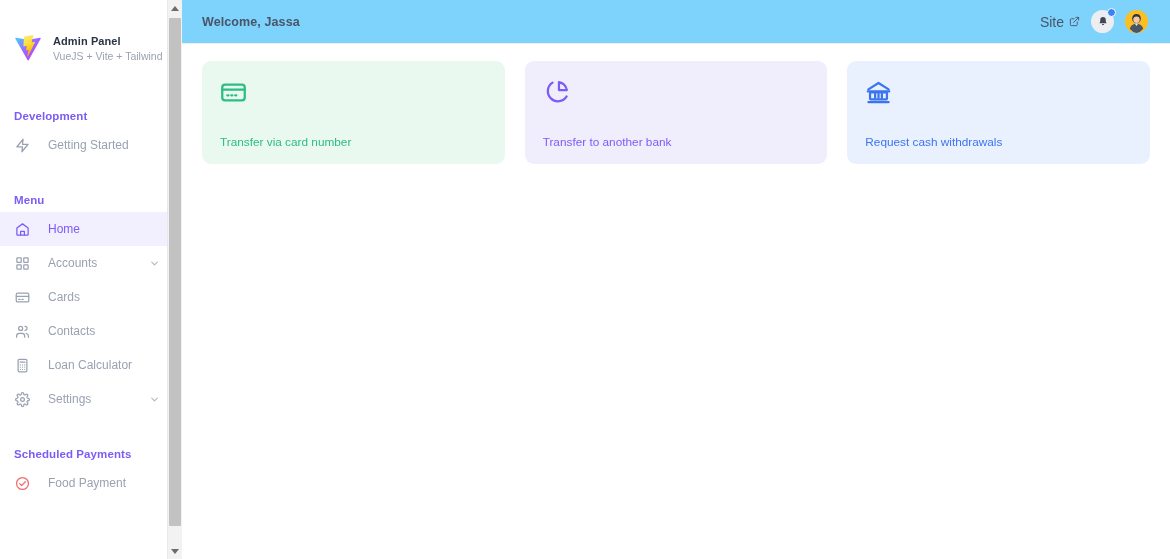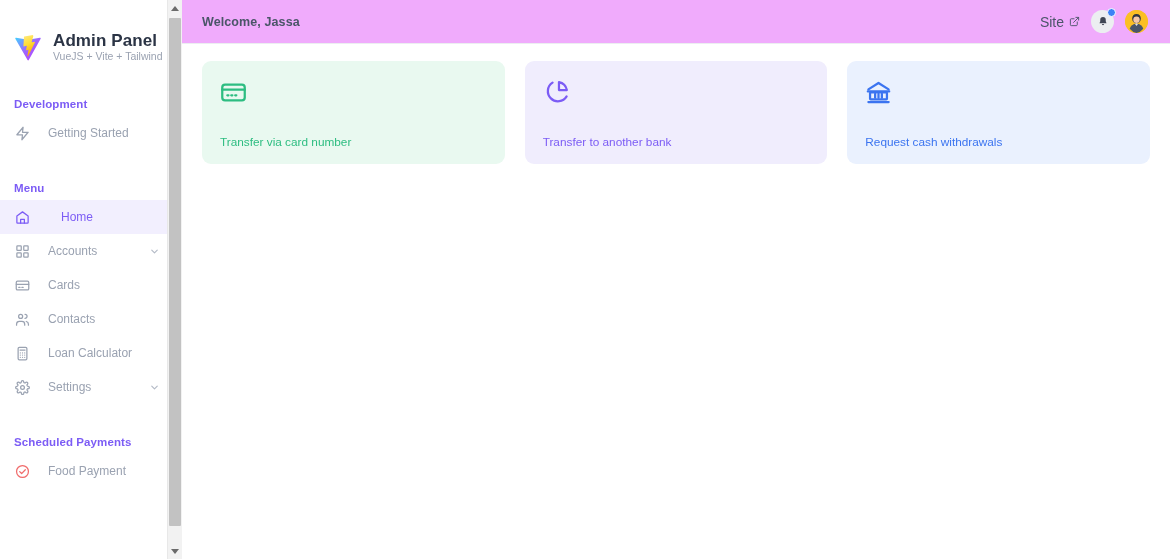--- a/index.html
+++ b/index.html
@@ -23,38 +23,38 @@
   .brand {
     display: flex;
     align-items: center;
     gap: 10px;
     padding: 22px 0 0 13px;
     height: 74px;
   }
   .brand-logo { width: 30px; height: 30px; flex: 0 0 30px; }
   .brand-text { display: flex; flex-direction: column; gap: 2px; }
   .brand-title {
-    font-size: 17px;
+    font-size: 11px;
     font-weight: bold;
     color: #2b3445;
     letter-spacing: 0.1px;
     line-height: 14px;
   }
   .brand-sub {
     font-size: 10.5px;
     color: #9aa2b1;
     line-height: 13px;
   }
 
   .nav-section {
     font-size: 11.5px;
     font-weight: bold;
     color: #7c5cf5;
     padding-left: 14px;
-    margin-top: 24px;
+    margin-top: 36px;
     margin-bottom: 6px;
     letter-spacing: 0.1px;
   }
   .nav-section.menu { margin-top: 32px; }
   .nav-section.sched { margin-top: 32px; }
 
   .nav-item {
     display: flex;
     align-items: center;
     height: 34px;
@@ -78,21 +78,21 @@
   }
   .nav-item .chev {
     position: absolute;
     right: 22px;
     width: 11px; height: 11px;
     color: #b3bac6;
     display: flex; align-items: center;
   }
   .nav-item .chev svg { width: 11px; height: 11px; display: block; }
 
-  .nav-item.active { background: #f2effe; gap: 13px; }
+  .nav-item.active { background: #f2effe; }
   .nav-item.active .ico { color: #7c5cf5; }
   .nav-item.active .nav-label { color: #7c5cf5; }
 
   .nav-item.sched .ico.blue { color: #3e8ef7; }
   .nav-item.sched .ico.red  { color: #f06b6b; }
 
   
   .scrollbar {
     position: absolute;
     top: 0; right: 0;
@@ -131,21 +131,21 @@
     flex-direction: column;
     min-width: 0;
   }
   .topbar {
     height: 44px;
     flex: 0 0 44px;
     border-bottom: 1px solid #eceef1;
     display: flex;
     align-items: center;
     padding: 0 22px 0 20px;
-    background: #f0abfc;
+    background: #7dd3fc;
   }
   .welcome {
     font-size: 12.5px;
     color: #4a5568;
     font-weight: bold;
     letter-spacing: 0.1px;
   }
   .topbar-right {
     margin-left: auto;
     display: flex;

